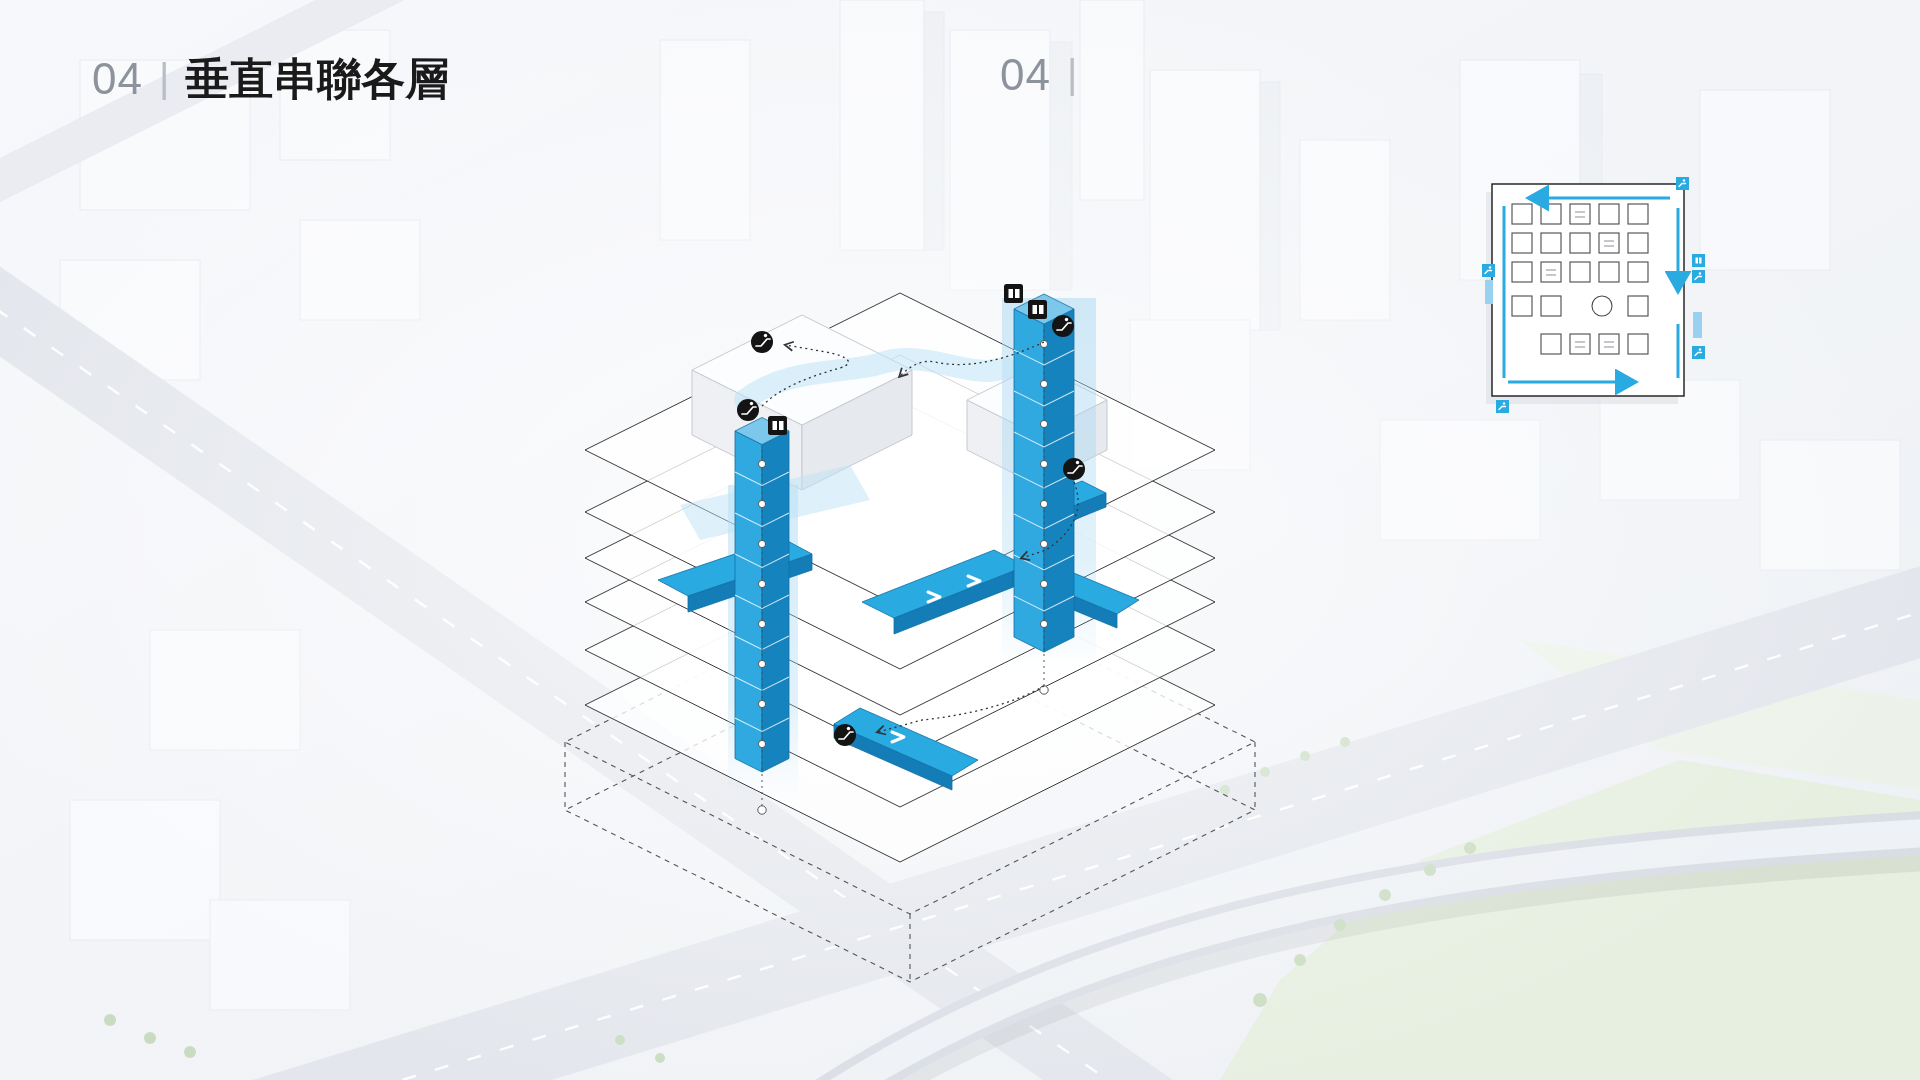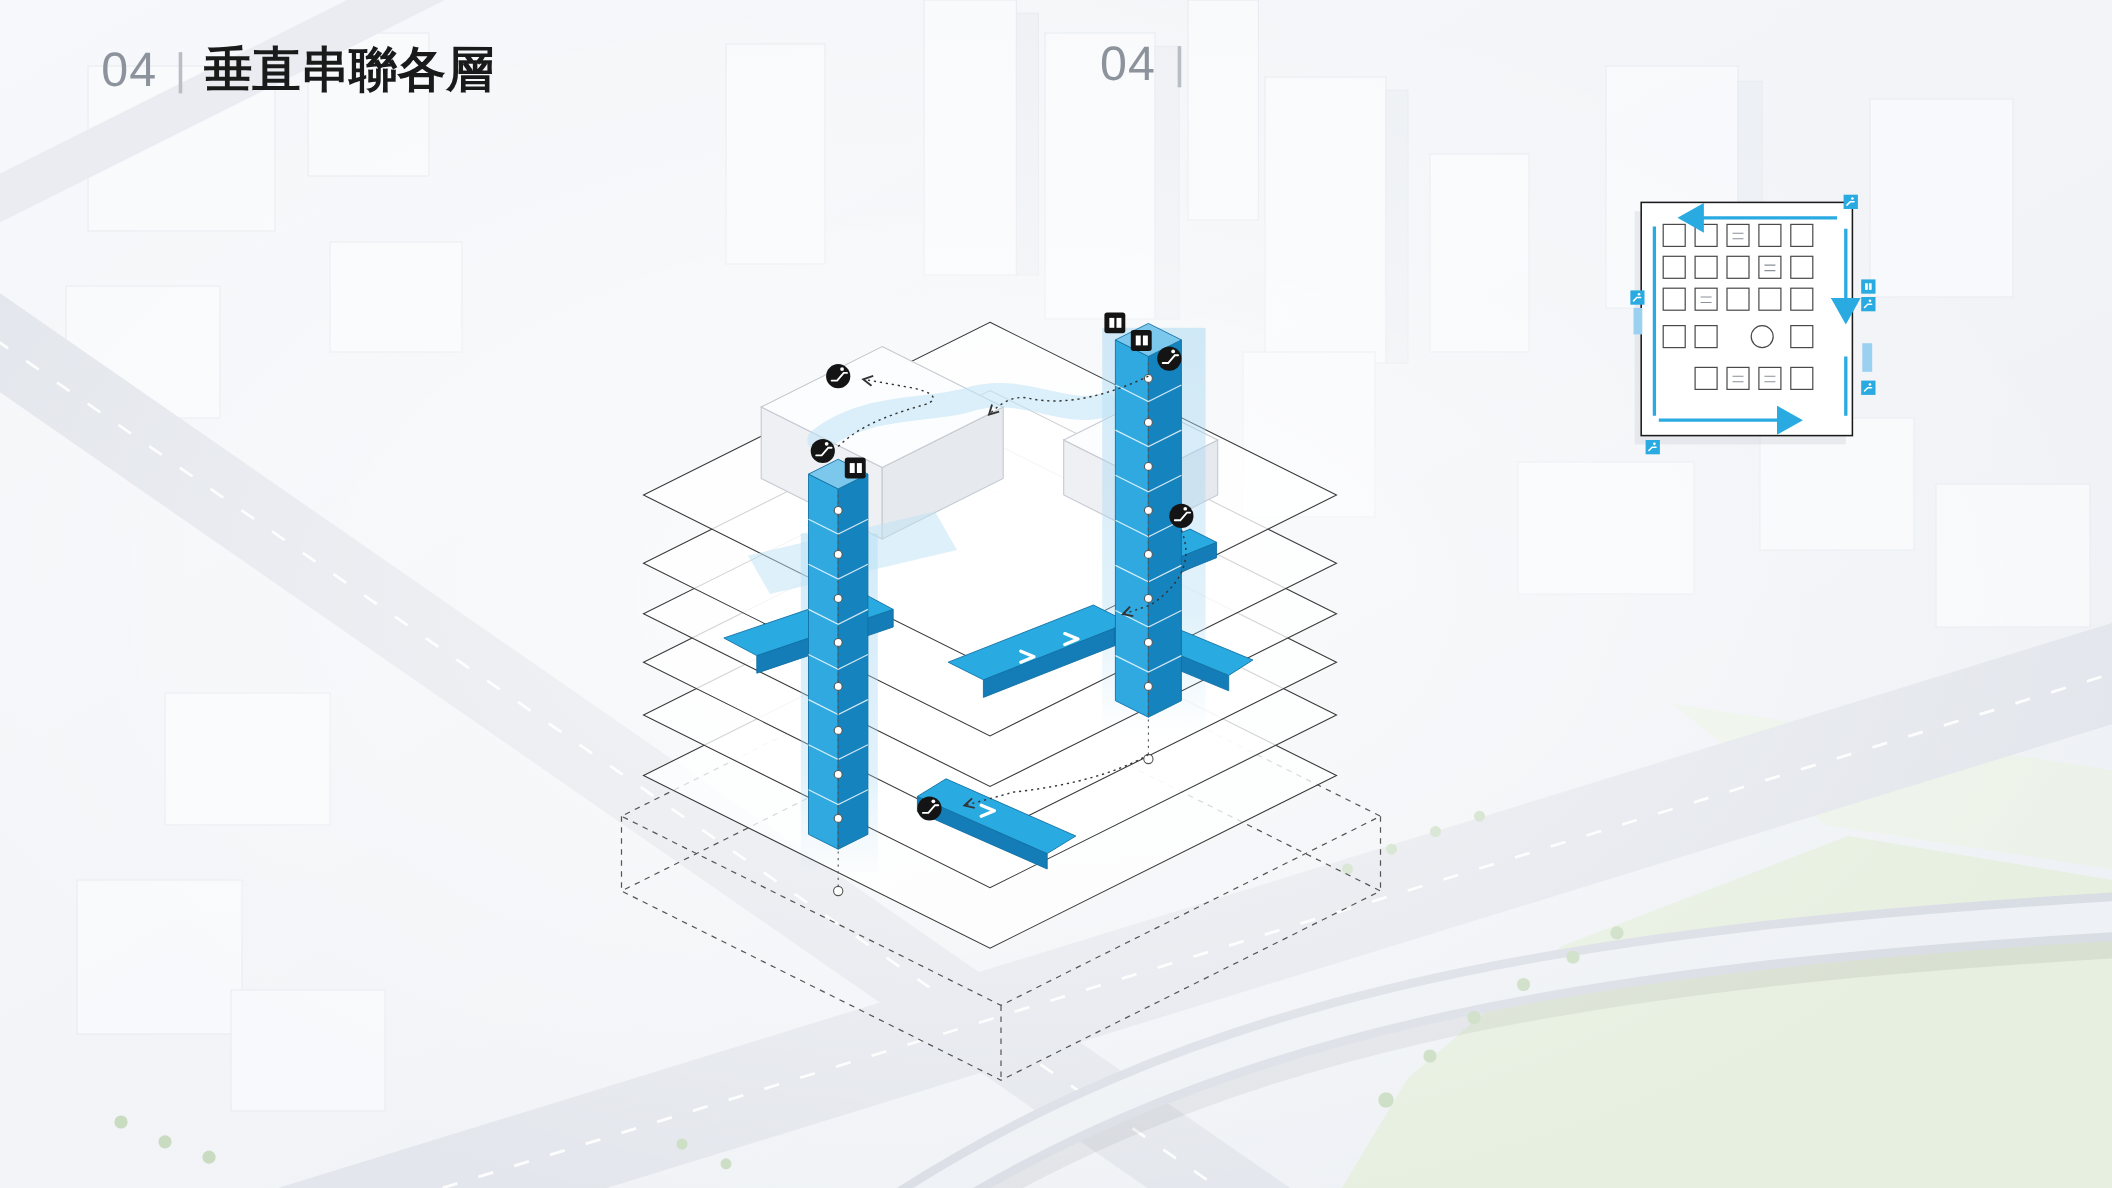--- a/index.html
+++ b/index.html
@@ -6,21 +6,21 @@
   .slide{
     position:relative;width:1920px;height:1080px;overflow:hidden;
     background:var(--bg,#F2F4F7);
     font-family:"Liberation Sans","DejaVu Sans",sans-serif;
   }
   svg{display:block;}
   .bg-svg{position:absolute;left:0;top:0;width:1920px;height:1080px;}
   .axon-svg{position:absolute;left:430px;top:250px;width:960px;height:740px;}
   .plan-svg{position:absolute;left:1482px;top:176px;width:230px;height:260px;}
 
-  .title{position:absolute;top:34px;display:flex;align-items:baseline;gap:16px;white-space:nowrap;}
+  .title{position:absolute;top:50px;display:flex;align-items:baseline;gap:16px;white-space:nowrap;}
   .title-left{left:92px;}
   .title-right{left:1000px;}
   .title .num{font-size:44px;font-weight:400;color:var(--muted,#8D939C);letter-spacing:1px;}
   .title .sep{font-size:40px;font-weight:300;color:#b9bec6;transform:translateY(-2px);}
   .title .txt{font-size:44px;font-weight:700;color:var(--ink,#1A1A1A);text-align:right;}
 
   
   .plate{fill:rgba(255,255,255,0.78);stroke:#3a3a3a;stroke-width:1;}
   .dashed{fill:none;stroke:#555;stroke-width:1.1;stroke-dasharray:5 5;}
   .box-top{fill:#fcfdfe;stroke:#c5cad1;stroke-width:1;}

